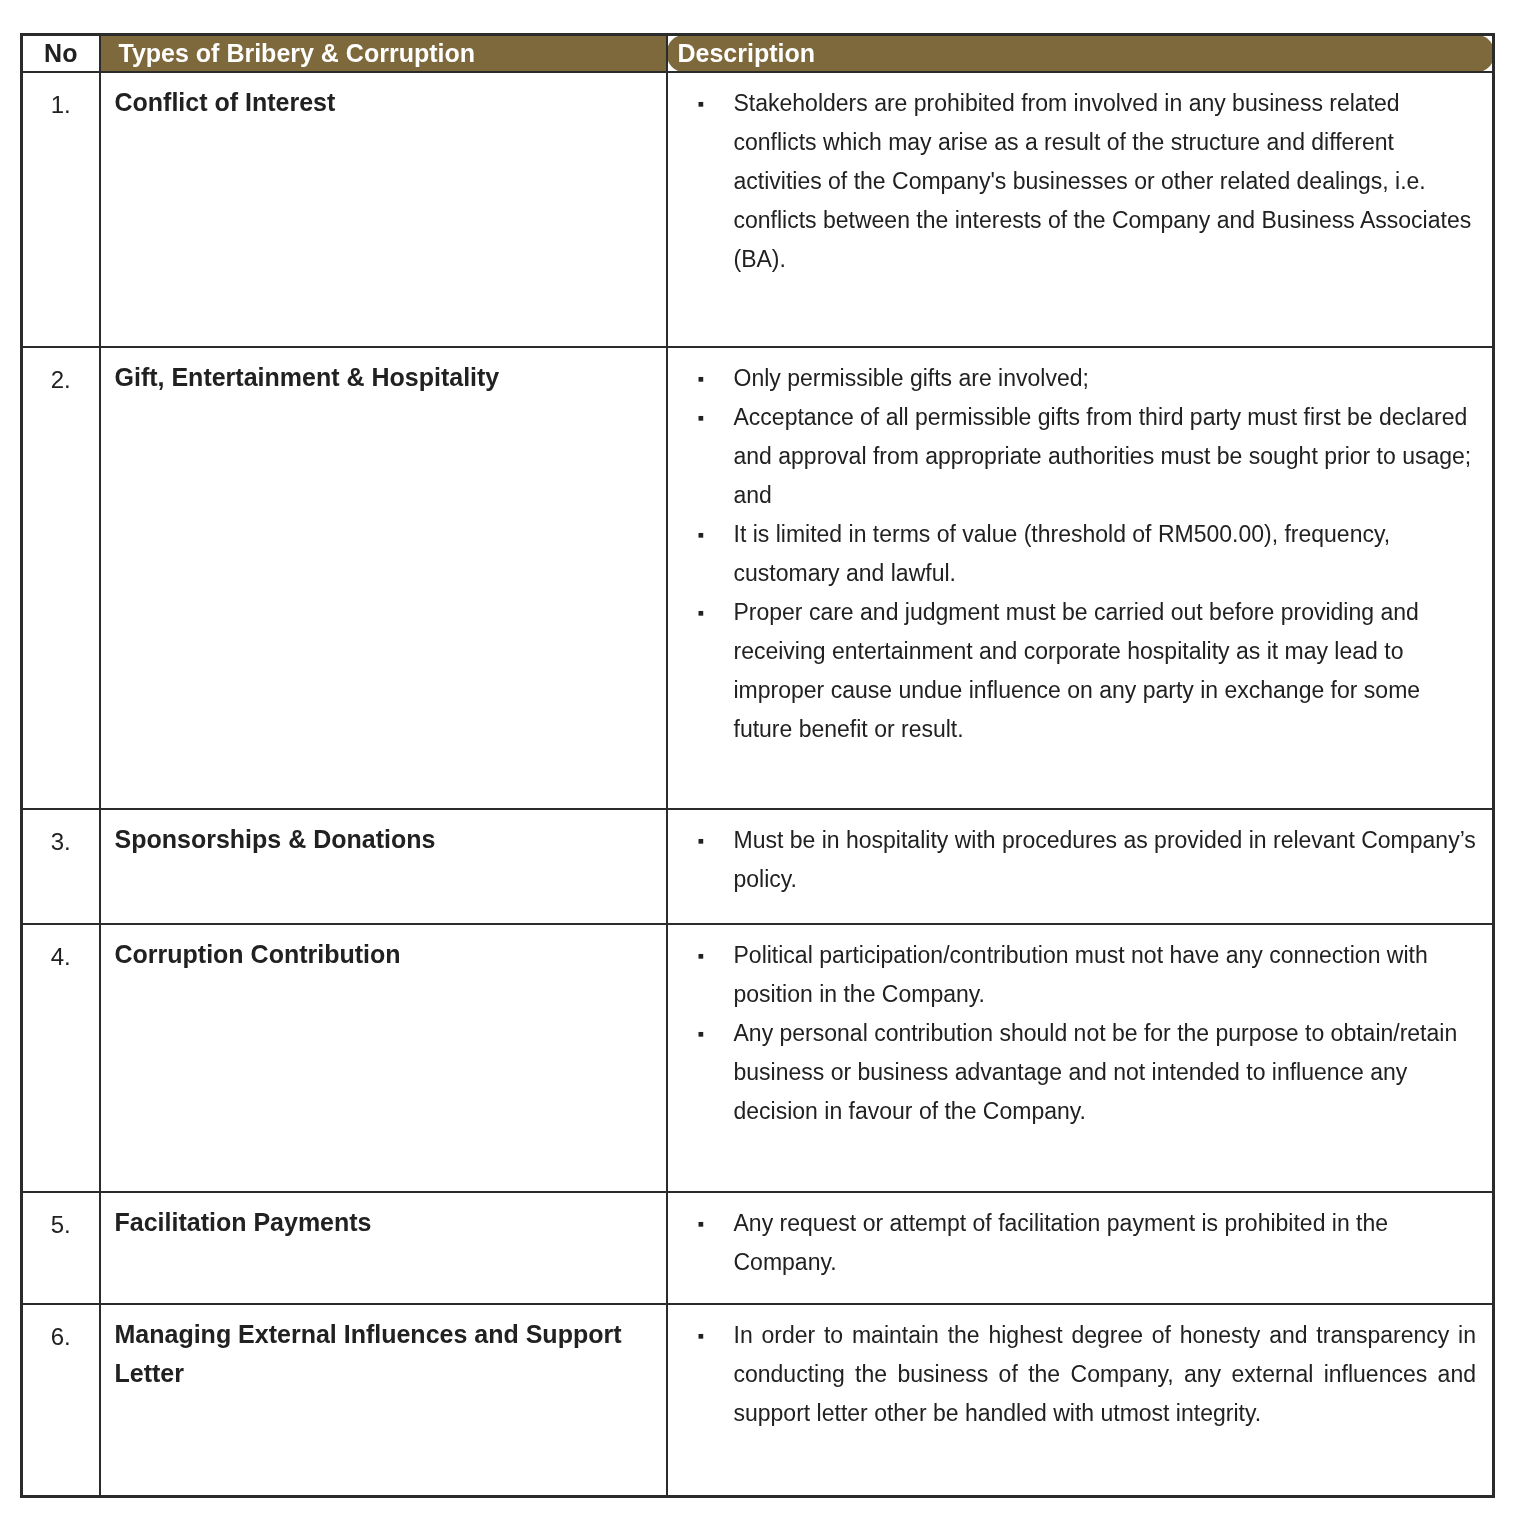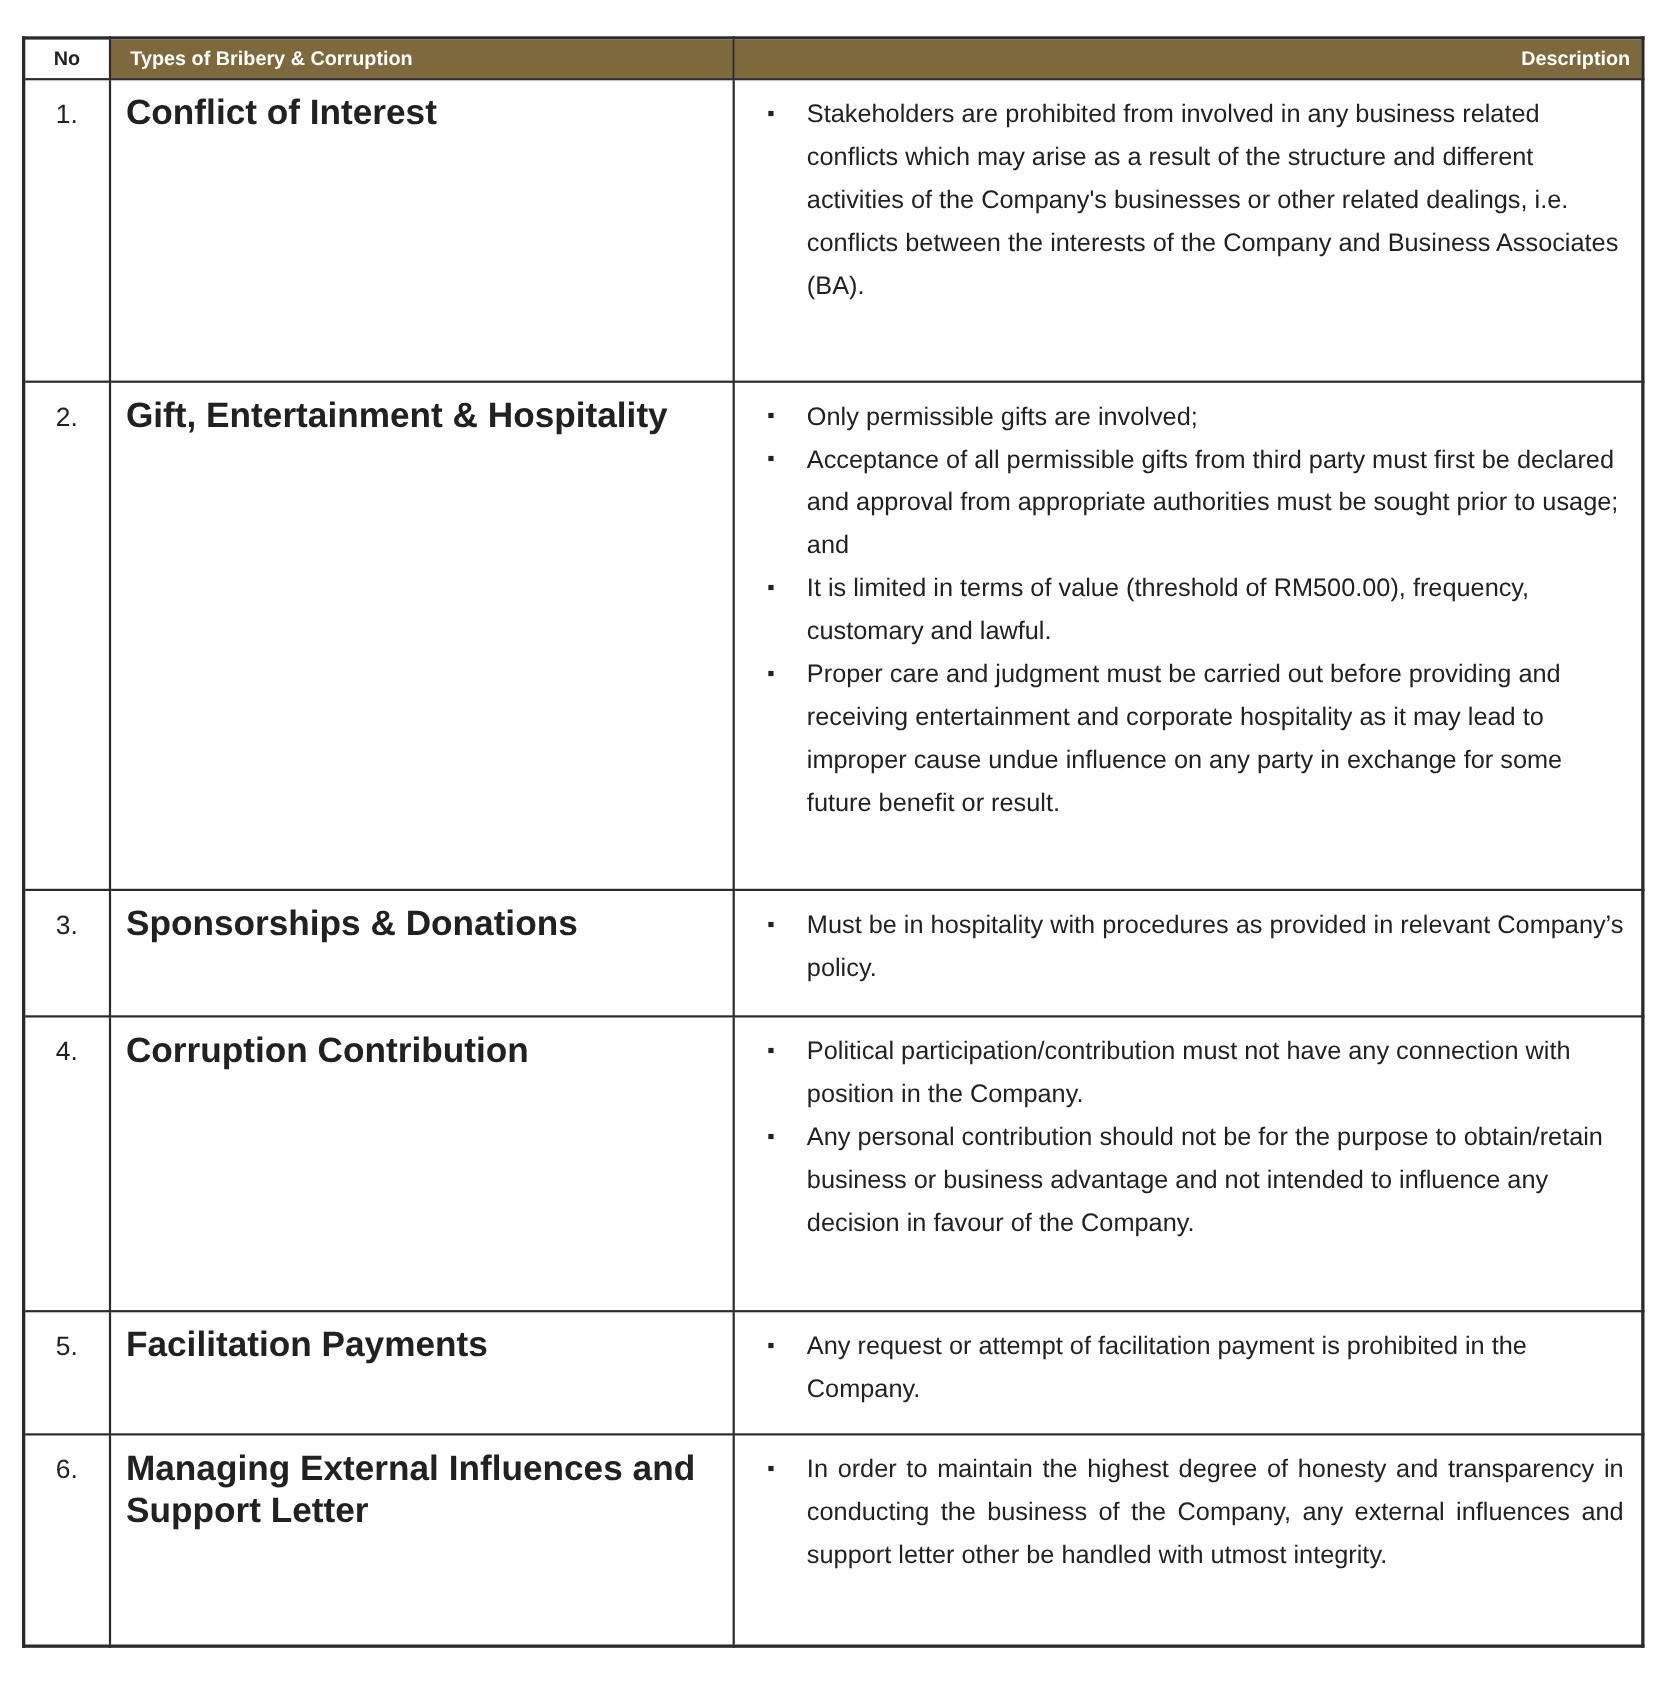--- a/index.html
+++ b/index.html
@@ -33,59 +33,60 @@
   col.col-type { width: 567px; }
   col.col-desc { width: 827px; }
 
   th, td {
     border: 2px solid var(--border-color);
     vertical-align: top;
     overflow: hidden;
   }
   thead tr { height: 37px; }
   thead th {
-    font-size: 18px;
+    font-size: 25px;
     font-weight: bold;
     padding: 3px 10px;
     vertical-align: middle;
     line-height: 1.15;
   }
   th.h-no {
     background: var(--page-bg);
     color: var(--body-text);
     text-align: center;
   }
   th.h-type {
     background: var(--header-bg);
     color: var(--header-text);
     text-align: left;
     padding-left: 18px;
   }
   th.h-desc {
     background: var(--header-bg);
     color: var(--header-text);
-    text-align: right;
+    text-align: left;
+    border-radius: 17px;
   }
 
   
   tbody tr:nth-child(1) { height: 275px; }
   tbody tr:nth-child(2) { height: 462px; }
   tbody tr:nth-child(3) { height: 115px; }
   tbody tr:nth-child(4) { height: 268px; }
   tbody tr:nth-child(5) { height: 112px; }
   tbody tr:nth-child(6) { height: 193px; }
 
   td.c-no {
     text-align: center;
     font-size: 24px;
     padding-top: 12px;
     line-height: 39px;
   }
   td.c-type {
-    font-size: 32px;
+    font-size: 25px;
     font-weight: bold;
     padding: 10px 14px 10px 14px;
     line-height: 39px;
   }
   td.c-desc { padding: 0; }
   td.c-desc ul {
     list-style: none;
     margin: 0;
     padding: 11px 16px 10px 30px;
   }

